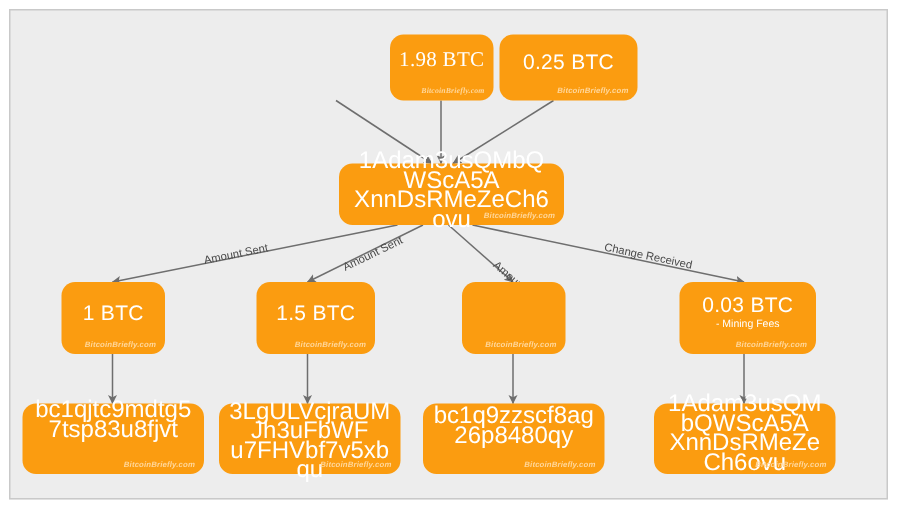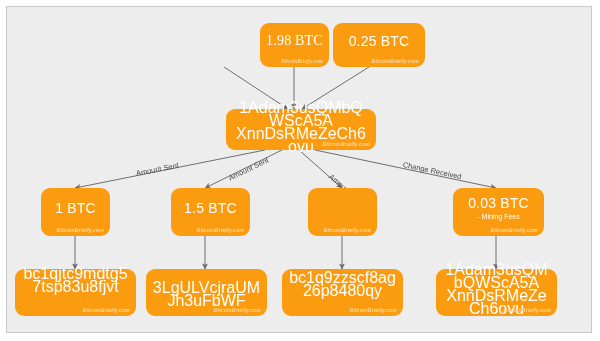--- a/index.html
+++ b/index.html
@@ -137,20 +137,21 @@
     <span class="sub">- Mining Fees</span>
     <span class="wm">BitcoinBriefly.com</span>
   </div>
 
   <div class="node" style="left:8px;top:262px;width:121px;height:47px;padding-bottom:29px;">
     <span class="addr">bc1qjtc9mdtg57tsp83u8fjvt</span>
     <span class="wm">BitcoinBriefly.com</span>
   </div>
   <div class="node" style="left:139px;top:262px;width:121px;height:47px;padding-bottom:1px;">
     <span class="addr">3LgULVcjraUMJh3uFbWF</span>
+    <span class="addr">u7FHVbf7v5xbqu</span>
     <span class="wm">BitcoinBriefly.com</span>
   </div>
   <div class="node" style="left:275px;top:262px;width:121px;height:47px;padding-bottom:21px;">
     <span class="addr">bc1q9zzscf8ag26p8480qy</span>
     <span class="wm">BitcoinBriefly.com</span>
   </div>
   <div class="node" style="left:429px;top:262px;width:121px;height:47px;padding-bottom:11px;">
     <span class="addr">1Adam3usQMbQWScA5A</span>
     <span class="addr">XnnDsRMeZeCh6ovu</span>
     <span class="wm">BitcoinBriefly.com</span>

